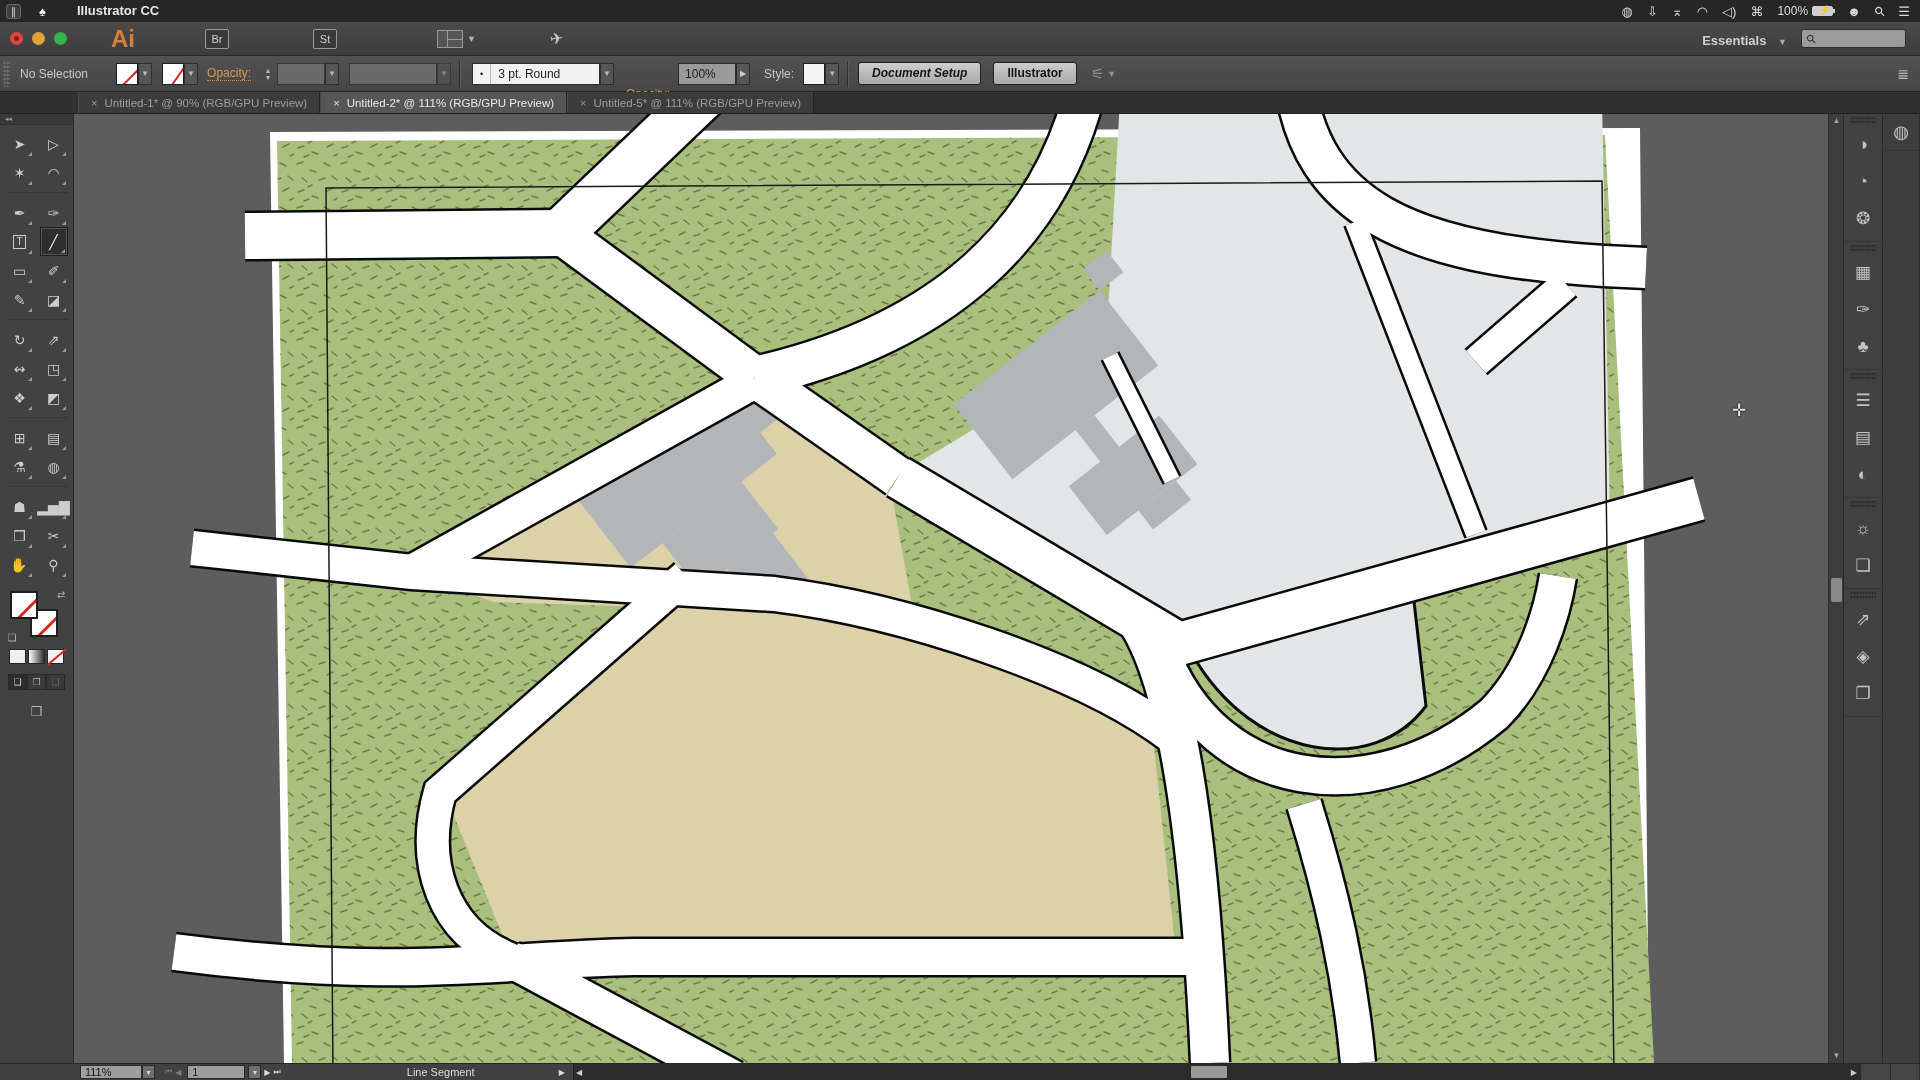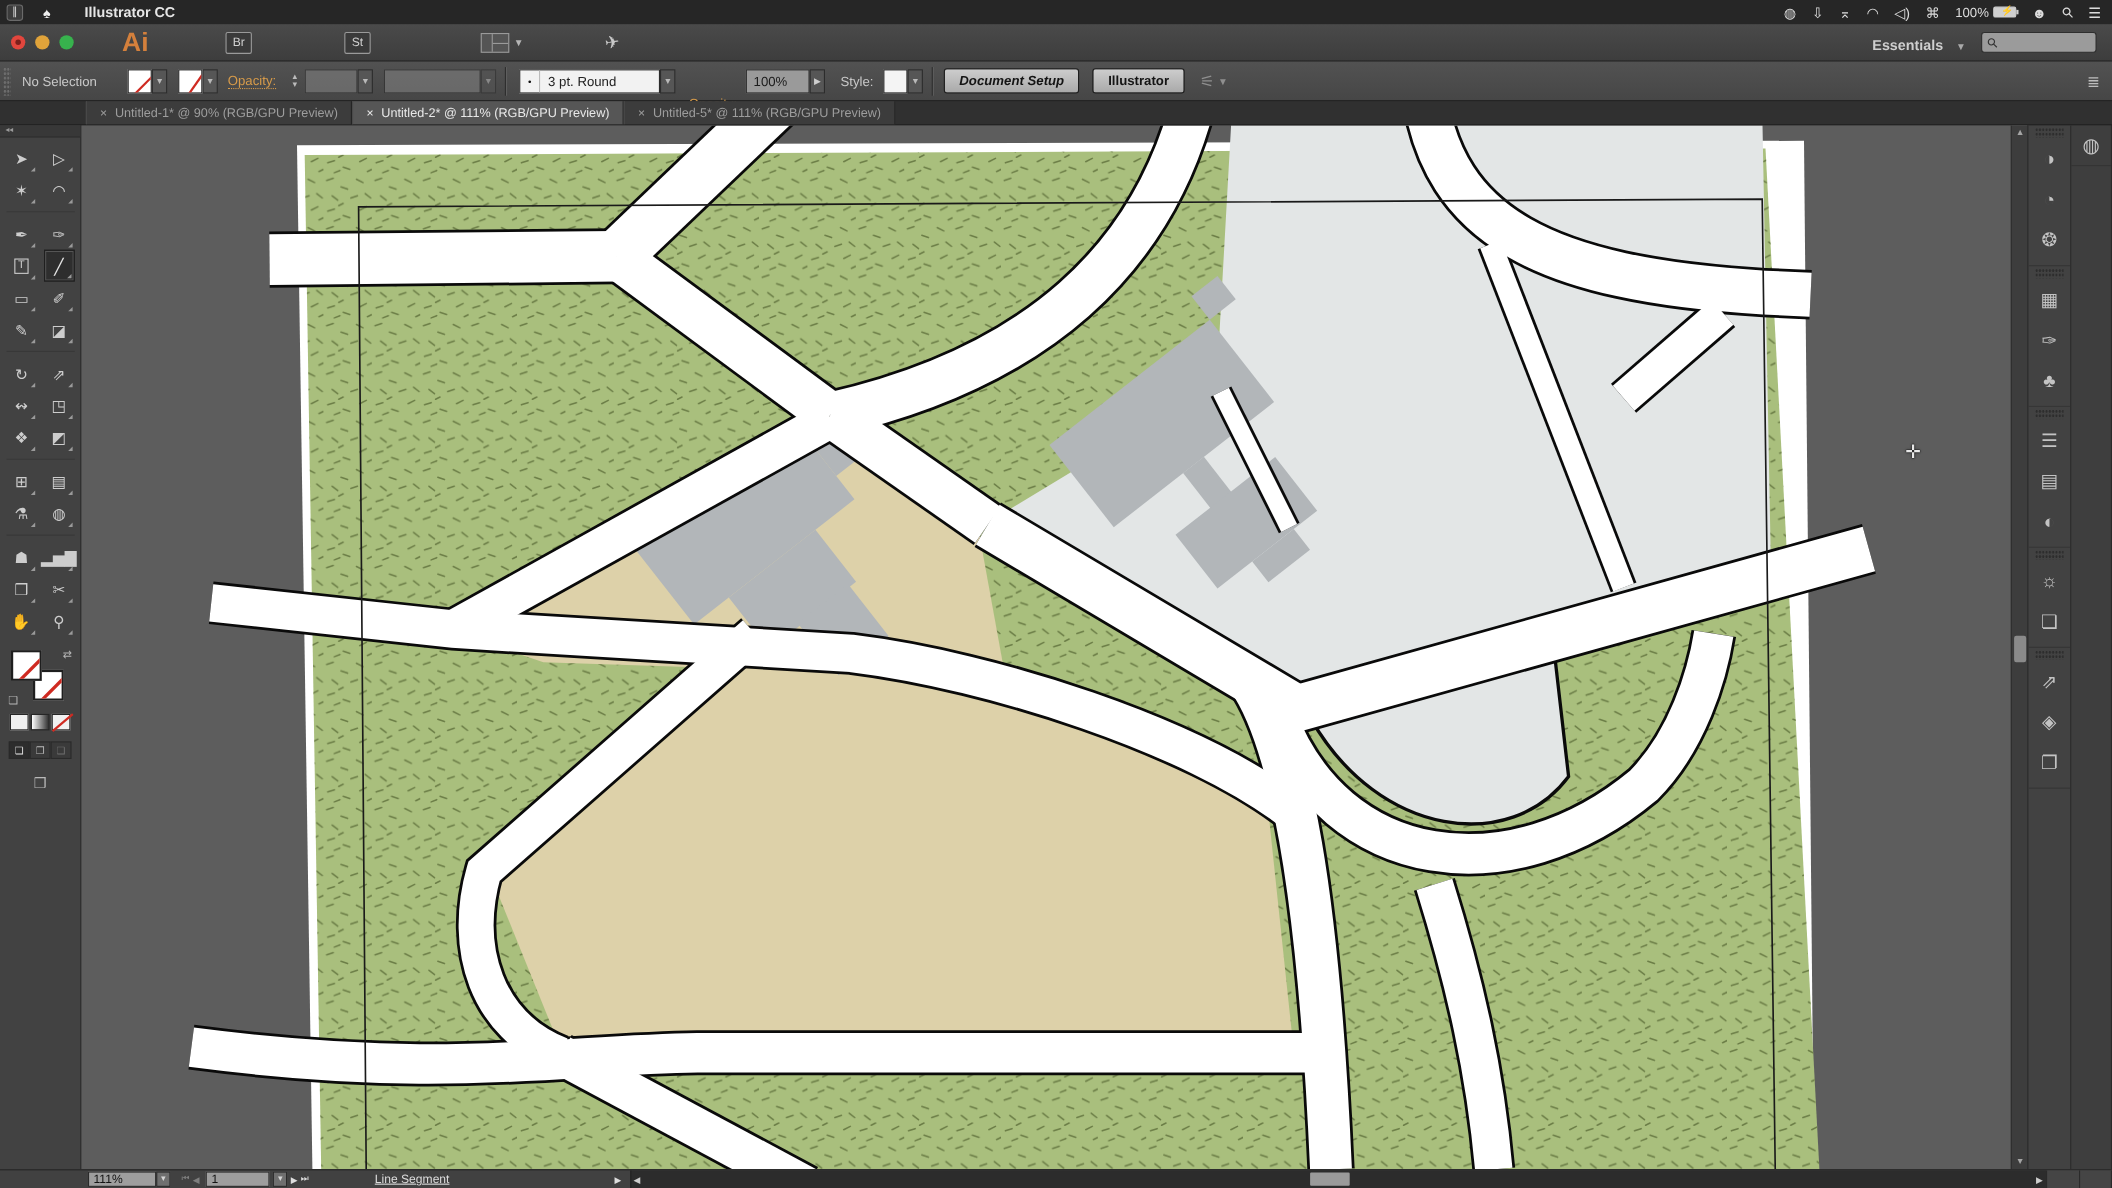--- a/index.html
+++ b/index.html
@@ -148,21 +148,21 @@
     border-top:1px solid #262626; display:flex; align-items:center; font-size:11px; color:#cfcfcf; }
   .sb-field { height:14px; background:#9e9e9e; border:1px solid #2a2a2a; color:#141414; padding:0 4px;
     line-height:12px; }
   .sb-zoom { width:62px; margin-left:80px; }
   .sb-dd { width:13px; height:14px; background:#6f6f6f; border:1px solid #2a2a2a; color:#d5d5d5; font-size:7px;
     text-align:center; line-height:13px; }
   .sb-nav { display:flex; align-items:center; margin-left:10px; gap:3px; }
   .sb-nav .nav-btn { font-size:8px; color:#7e7e7e; }
   .sb-nav .nav-btn.lit { color:#dedede; }
   .sb-art { width:58px; margin-left:3px; }
-  .sb-status { margin-left:60px; width:200px; text-align:left; color:#dcdcdc;text-decoration:underline; }
+  .sb-status { margin-left:60px; width:200px; text-align:center; color:#dcdcdc; }
   .sb-next { font-size:8px; color:#dedede; margin-left:18px; }
   .hscroll { flex:1; height:17px; margin-left:8px; background:#2c2c2c; position:relative; border-left:1px solid #222; }
   .hs-left { position:absolute; left:2px; top:0; font-size:8px; color:#cdcdcd; line-height:17px; }
   .hs-thumb { position:absolute; left:48%; top:2px; width:36px; height:12px; background:#9a9a9a; border-radius:1px; }
   .hs-right { position:absolute; right:3px; top:0; font-size:8px; color:#cdcdcd; line-height:17px; }
   .sb-corner { width:60px; height:17px; background:#454545; border-left:1px solid #2a2a2a; display:flex; }
   .sb-corner div { flex:1; border-right:1px solid #2a2a2a; }
 </style>
 </head>
 <body>

